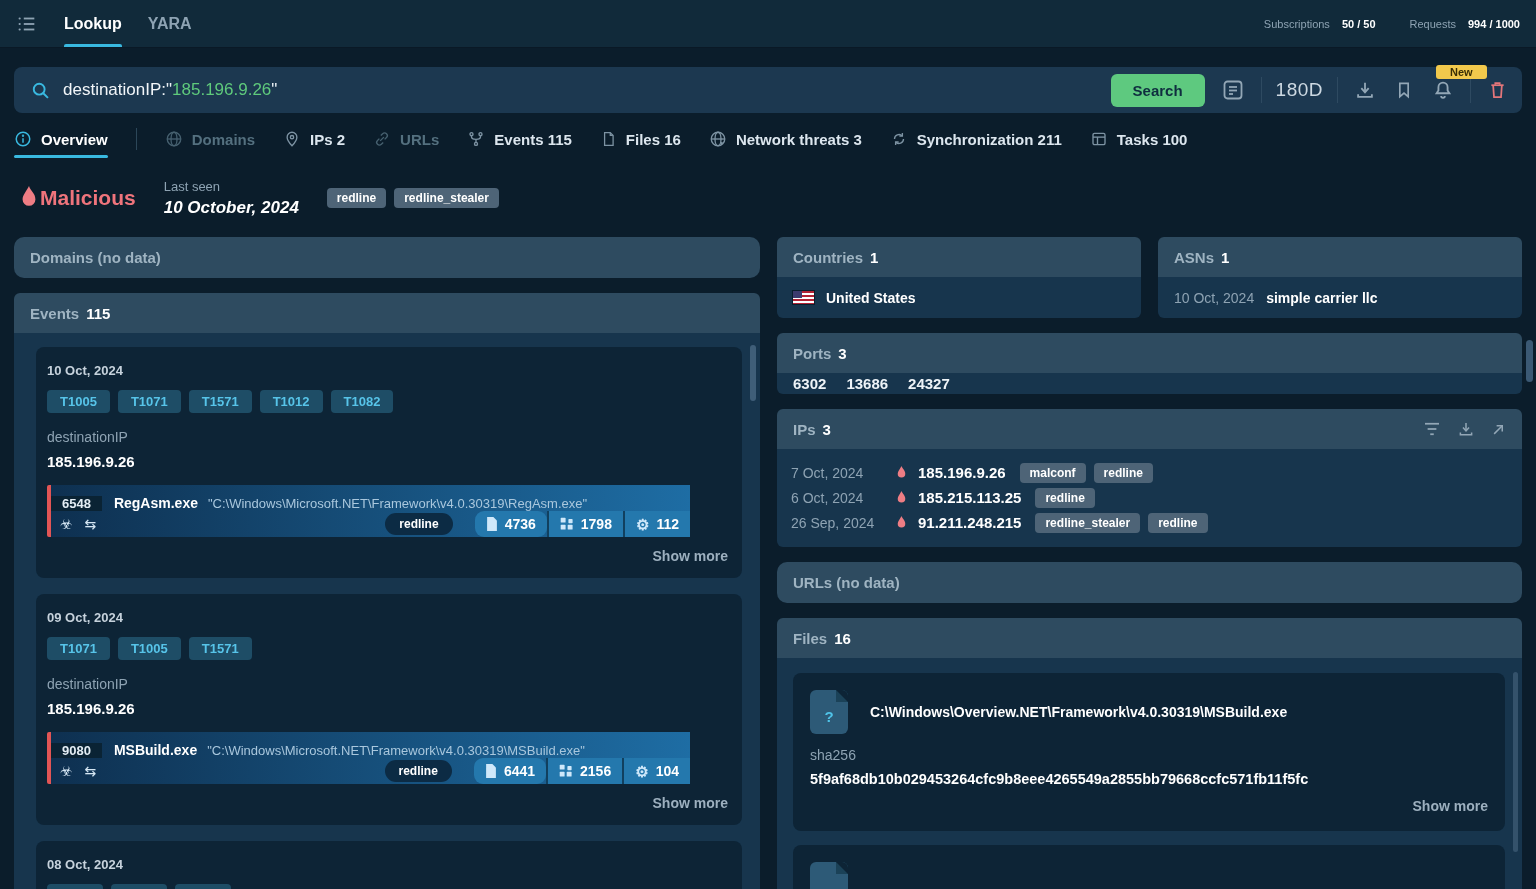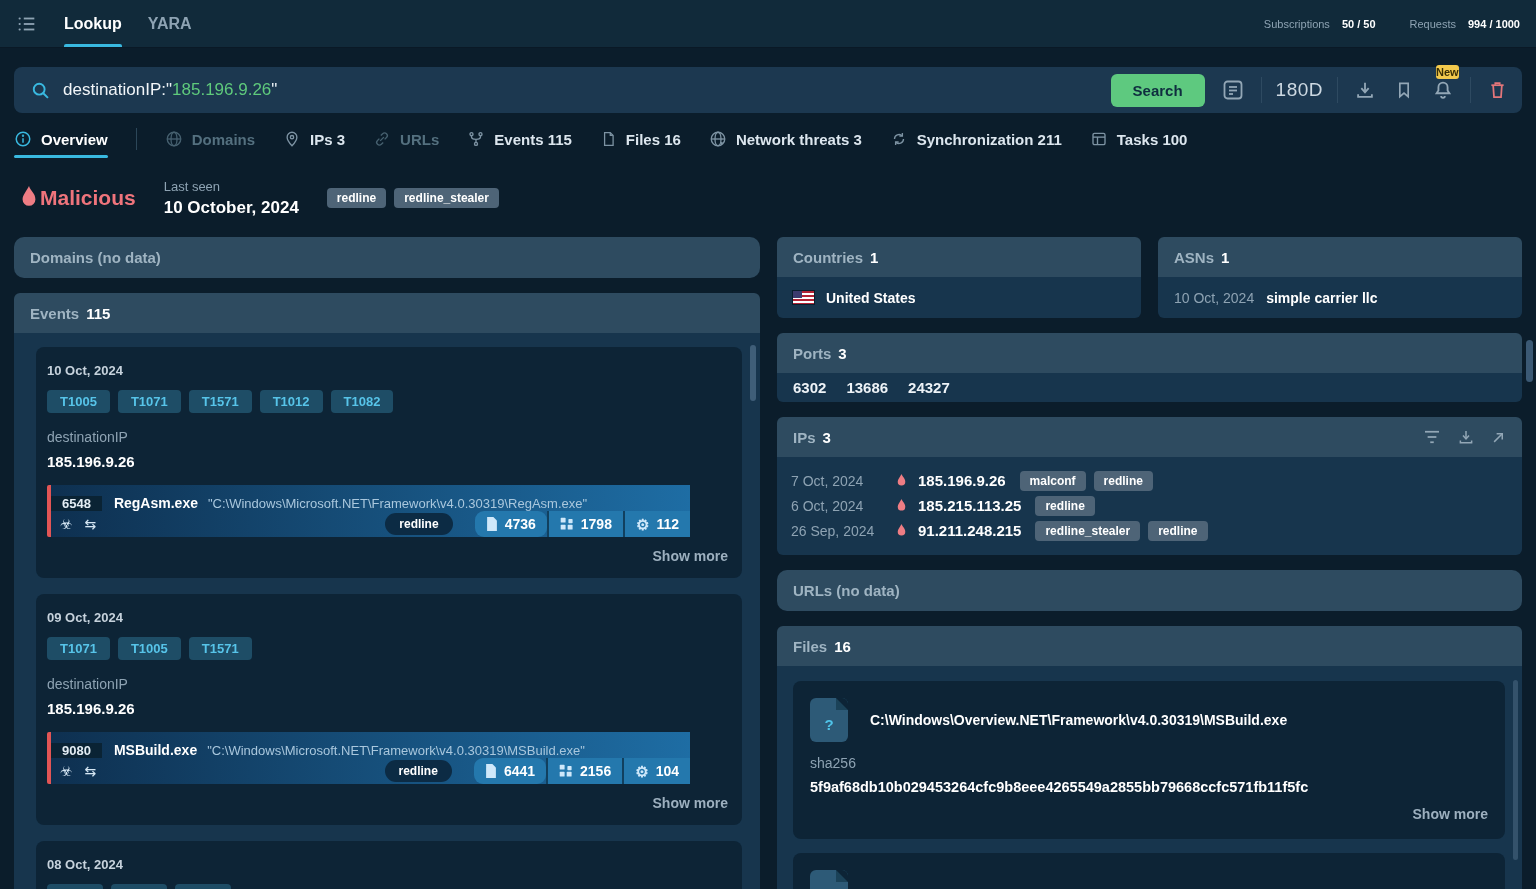--- a/index.html
+++ b/index.html
@@ -42,41 +42,41 @@
   .q-quote { color:#e9eff4; }
   .q-value { color:#5fca7c; }
   .search-actions { display:flex; align-items:center; gap:14px; }
   .btn-search { background:#5ec97f; color:#0f2d3f; font-weight:bold; font-size:15px;
     border:none; border-radius:6px; padding:8px 22px; cursor:pointer;
     font-family:"Liberation Sans",sans-serif; }
   .vdiv { width:1px; height:26px; background:#2e4a61; }
   .period { color:#cdd9e2; font-size:19px; letter-spacing:.5px; }
   .icon-btn { background:none; border:none; cursor:pointer; padding:2px; position:relative; }
   .new-badge { position:absolute; top:-12px; left:6px; background:#f2c94c; color:#3a2f05;
-    font-size:11px; font-weight:bold; padding:1px 0; border-radius:3px;
+    font-size:11px; font-weight:bold; padding:1px 14px; border-radius:3px;
     font-family:"Liberation Sans",sans-serif; }
 
   
   .tabbar { position:absolute; left:14px; right:14px; top:122px; height:34px;
     display:flex; align-items:center; gap:28px; }
   .tab { display:flex; align-items:center; gap:9px; font-weight:bold; font-size:15px;
     color:#dce6ee; height:100%; position:relative; cursor:pointer; white-space:nowrap; }
   .tab.disabled { color:#54707f; }
   .tab.active { color:#ffffff; }
   .tab.active::after { content:""; position:absolute; left:0; right:0; bottom:-2px;
     height:3px; background:#39b9e0; border-radius:2px; }
   .tab-sep { width:1px; height:22px; background:#2c4759; }
 
   
   .verdict { position:absolute; left:18px; top:172px; height:52px; display:flex;
     align-items:center; gap:28px; }
   .verdict-main { display:flex; align-items:center; }
   .verdict-label { color:#ef747c; font-size:21px; font-weight:bold; }
   .lastseen .ls-label { color:#8ea3b3; font-size:13px; margin-bottom:4px; }
-  .lastseen .ls-value { color:#ffffff; font-size:17px; font-weight:bold; }
+  .lastseen .ls-value { color:#ffffff; font-size:17px; font-weight:bold;font-style:italic; }
   .tagrow { display:flex; gap:8px; }
   .chip-slate { background:#4e6477; color:#ffffff; font-size:12px; font-weight:bold;
     padding:3px 10px; border-radius:4px; white-space:nowrap; }
 
   
   .col-left  { position:absolute; left:14px;  top:237px; width:746px; }
   .col-right { position:absolute; left:777px; top:237px; width:745px; }
 
   .panel-header { display:flex; align-items:center; height:40px; padding:0 16px;
     background:#2e4b60; border-radius:6px 6px 0 0; font-weight:bold; font-size:15px;
@@ -126,21 +126,21 @@
   .tworow { display:flex; gap:17px; margin-bottom:15px; }
   .tworow .panel { flex:1; margin-bottom:0;border-radius:10px; }
   .small-body { height:41px; display:flex; align-items:center; padding:0 16px; gap:12px; }
   .flag-us { width:21px; height:13px; position:relative; flex:none;
     background:repeating-linear-gradient(180deg,#b22234 0 2px,#ffffff 2px 4px);
     box-shadow:0 0 0 1px #0a1e2d; }
   .flag-us::after { content:""; position:absolute; left:0; top:0; width:9px; height:7px;
     background:#3c3b6e; }
   .country-name, .asn-name { color:#ffffff; font-size:14px; font-weight:bold; }
   .asn-date, .ip-date { color:#8ea3b3; font-size:14px; }
-  .ports-body { height:29px; display:flex; align-items:center; padding:0 16px; gap:20px; }
+  .ports-body { height:21px; display:flex; align-items:center; padding:0 16px; gap:20px; }
   .port-val { color:#eef3f7; font-size:15px; font-weight:bold; }
   .ips-body { padding:11px 16px 12px 14px; }
   .ip-row { display:flex; align-items:center; height:25px; }
   .ip-date { width:96px; flex:none; }
   .ip-flame { margin:0 10px 0 8px; }
   .ip-addr { color:#ffffff; font-size:15px; font-weight:bold; margin-right:14px; }
   .ip-row .chip-slate { margin-right:8px; }
 
   
   .files-body { padding:15px 17px 14px 16px; }
@@ -268,21 +268,21 @@
     </span>
     <span>Domains</span>
   </div>
   <div class="tab">
     <span>
       <svg width="18" height="18" viewBox="0 0 24 24" fill="none" stroke="#7d93a3" stroke-width="1.8">
         <path d="M12 3 a6.5 6.5 0 0 1 6.5 6.5 C18.5 14 12 21 12 21 s-6.5 -7 -6.5 -11.5 A6.5 6.5 0 0 1 12 3 z"></path>
         <circle cx="12" cy="9.5" r="2.2"></circle>
       </svg>
     </span>
-    <span>IPs 3</span>
+    <span>IPs 2</span>
   </div>
   <div class="tab disabled">
     <span>
       <svg width="18" height="18" viewBox="0 0 24 24" fill="none" stroke="#46606f" stroke-width="1.8">
         <path d="M9.5 14.5 l5 -5"></path>
         <path d="M8.5 11.5 l-2.5 2.5 a3.6 3.6 0 0 0 5.1 5.1 l2.5 -2.5"></path>
         <path d="M15.5 12.5 l2.5 -2.5 a3.6 3.6 0 0 0 -5.1 -5.1 l-2.5 2.5"></path>
       </svg>
     </span>
     <span>URLs</span>

